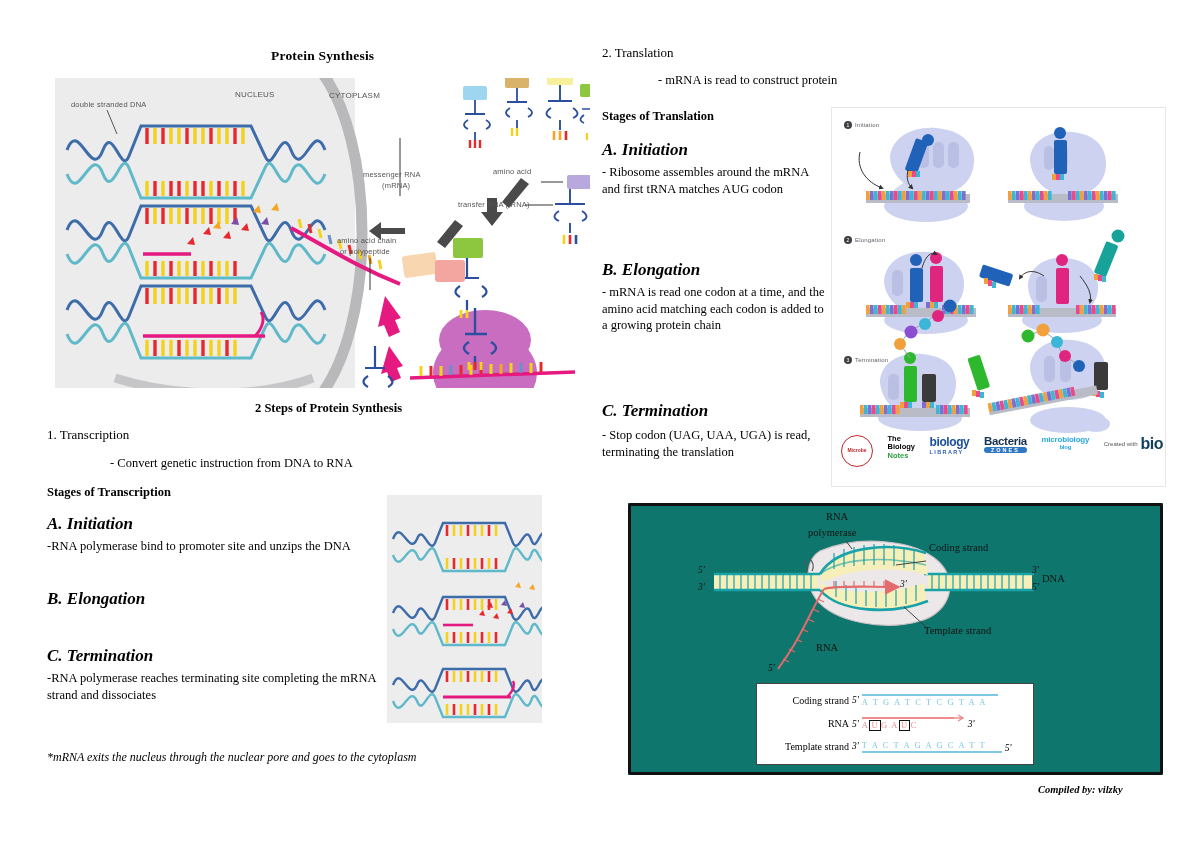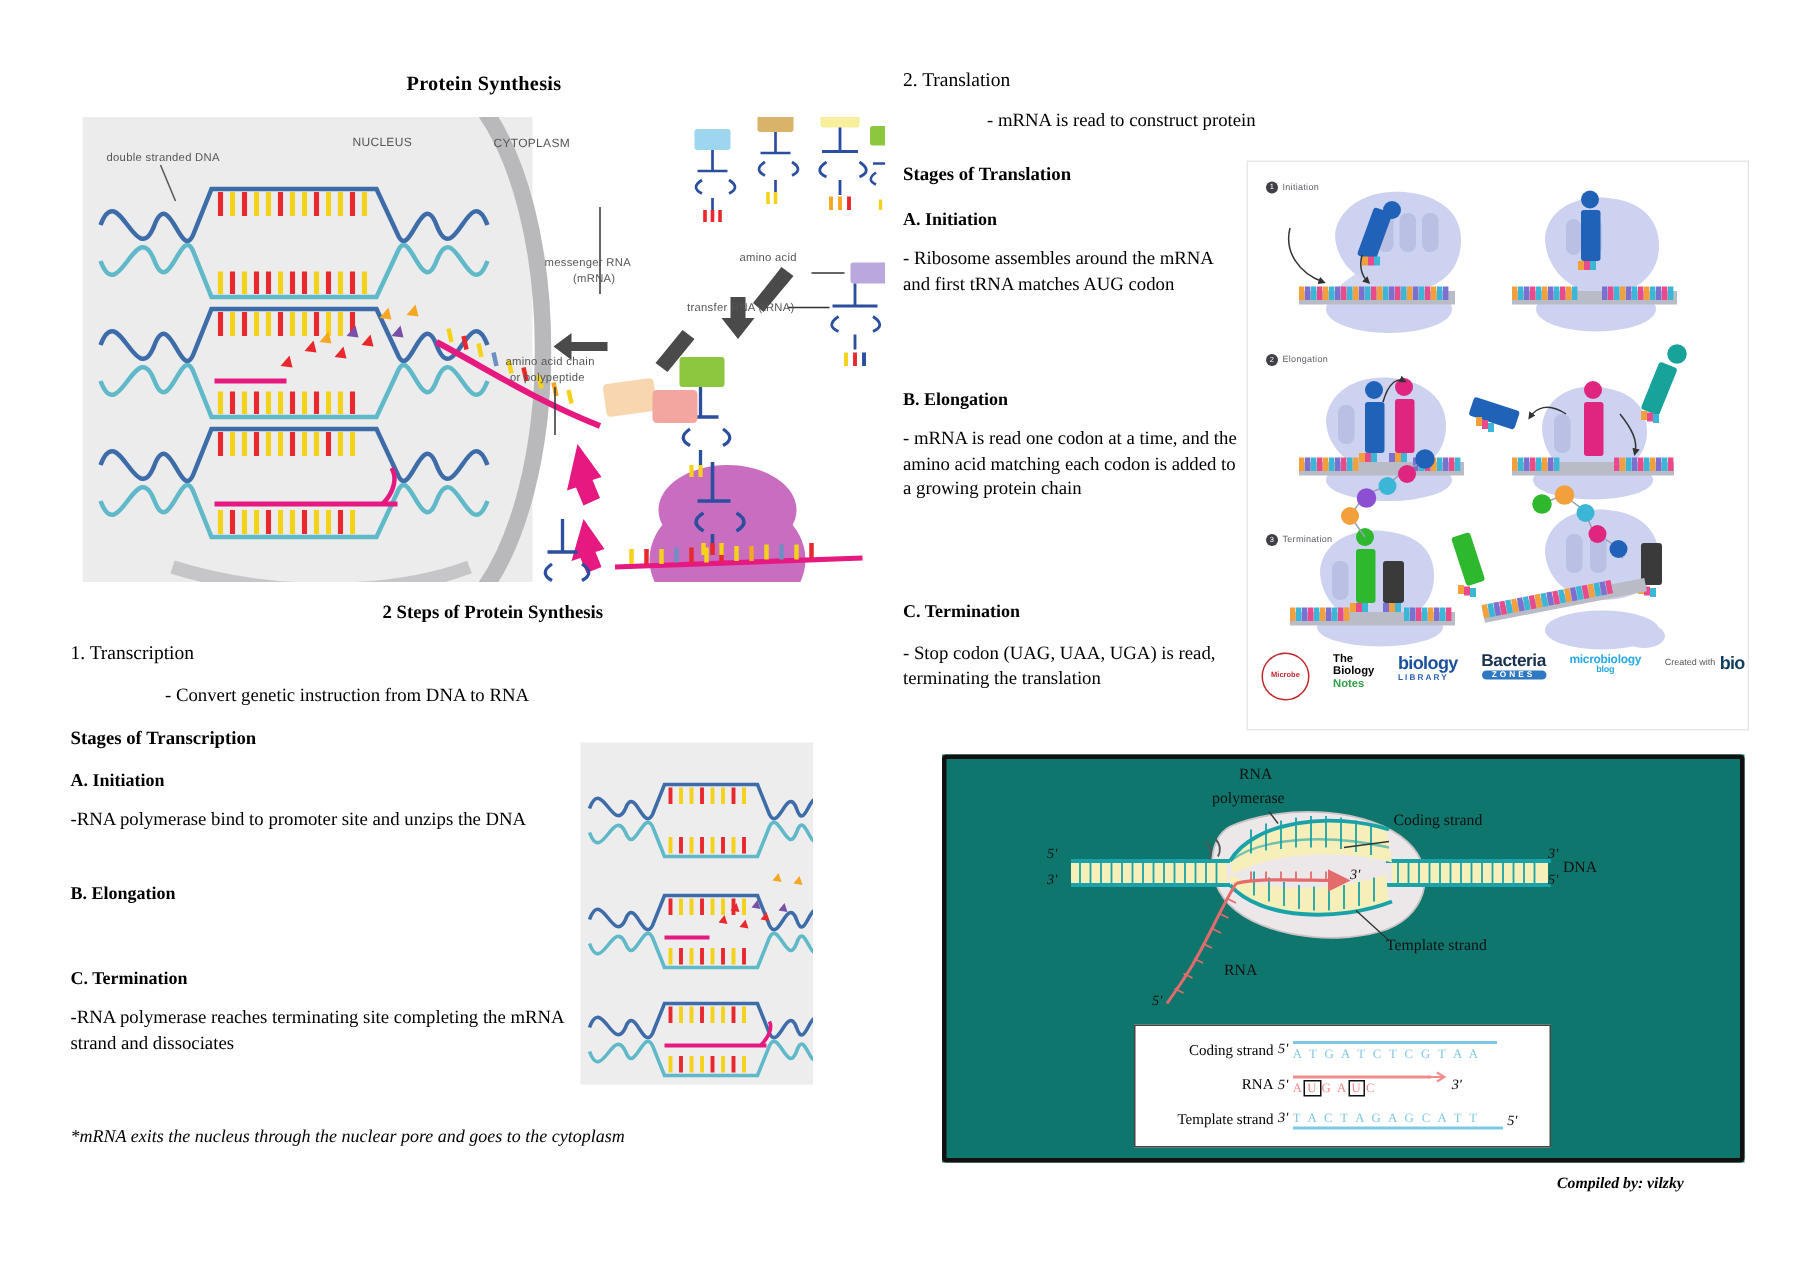--- a/index.html
+++ b/index.html
@@ -18,21 +18,21 @@
   }
   .page { position: absolute; inset: 0; }
 
   
   .t       { position: absolute; line-height: 1.32; }
 
   
   .title-main     { font-size: 13.5px; font-weight: bold; letter-spacing: .2px; }
   .head-1         { font-size: 13px;   font-weight: normal; }
   .head-2         { font-size: 12.5px; font-weight: bold; }
-  .sub-head       { font-size: 12px; font-weight: bold; }
+  .sub-head       { font-size: 17px; font-weight: bold; font-style: italic; }
   .body-text      { font-size: 12.5px; }
   .note-text      { font-size: 12px; font-style: italic; font-weight: 400; }
   .sig-text       { font-size: 10.5px; font-style: italic; font-weight: bold; }
 
   
   .fig-overview {
     position: absolute;
     left: 55px; top: 78px; width: 535px; height: 310px;
     overflow: hidden;
   }
@@ -85,21 +85,21 @@
   .logo-tbn       { font-size: 7.5px; font-weight: bold; line-height: 1.12; }
   .logo-tbn .g    { color: #2f9e44; }
   .logo-biolib    { font-size: 12px; font-weight: bold; color: #1a4f9c; letter-spacing: -0.4px; }
   .logo-biolib small { display:block; font-size: 5.5px; letter-spacing: 1.4px; color:#2b62b4; }
   .logo-bacteria  { font-size: 11.5px; font-weight: bold; color: #18314f; letter-spacing: -.3px; }
   .logo-bacteria small { display:block; font-size: 5.5px; letter-spacing: 2px; color:#fff;
                          background:#2f78c4; border-radius:6px; text-align:center; }
   .logo-micro     { font-size: 8px; font-weight: bold; color: #29abe2; letter-spacing: -.2px; text-align:center;}
   .logo-micro small { display:block; font-size: 6px; color:#29abe2; }
   .logo-bio       { font-size: 6px; color: #555; display:flex; align-items:center; }
-  .logo-bio b     { font-size: 12px; color: #0f3d5c; margin-left: 3px; letter-spacing:-.5px;}
+  .logo-bio b     { font-size: 16px; color: #0f3d5c; margin-left: 3px; letter-spacing:-.5px;}
 
   
   .fig-polymerase {
     position: absolute;
     left: 628px; top: 503px; width: 535px; height: 272px;
     background: #0f766e;
     box-sizing: border-box;
   }
   .hand-border {
     position: absolute; inset: 0;

